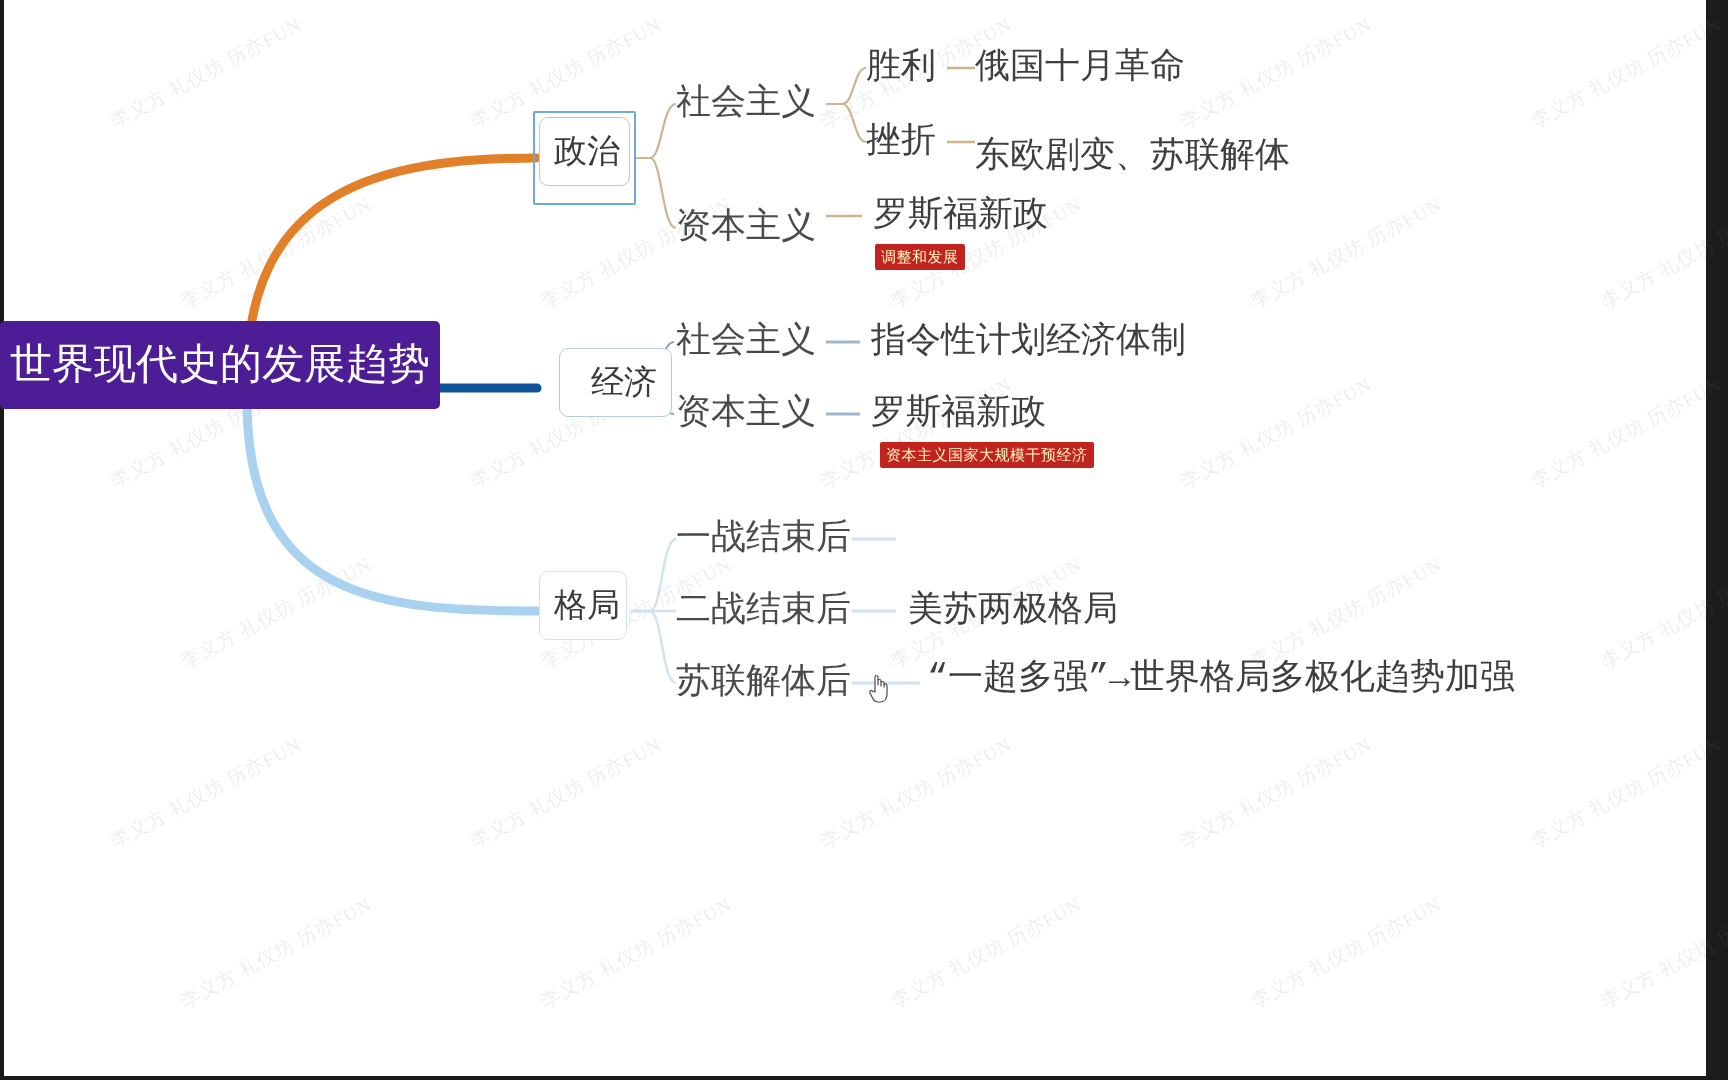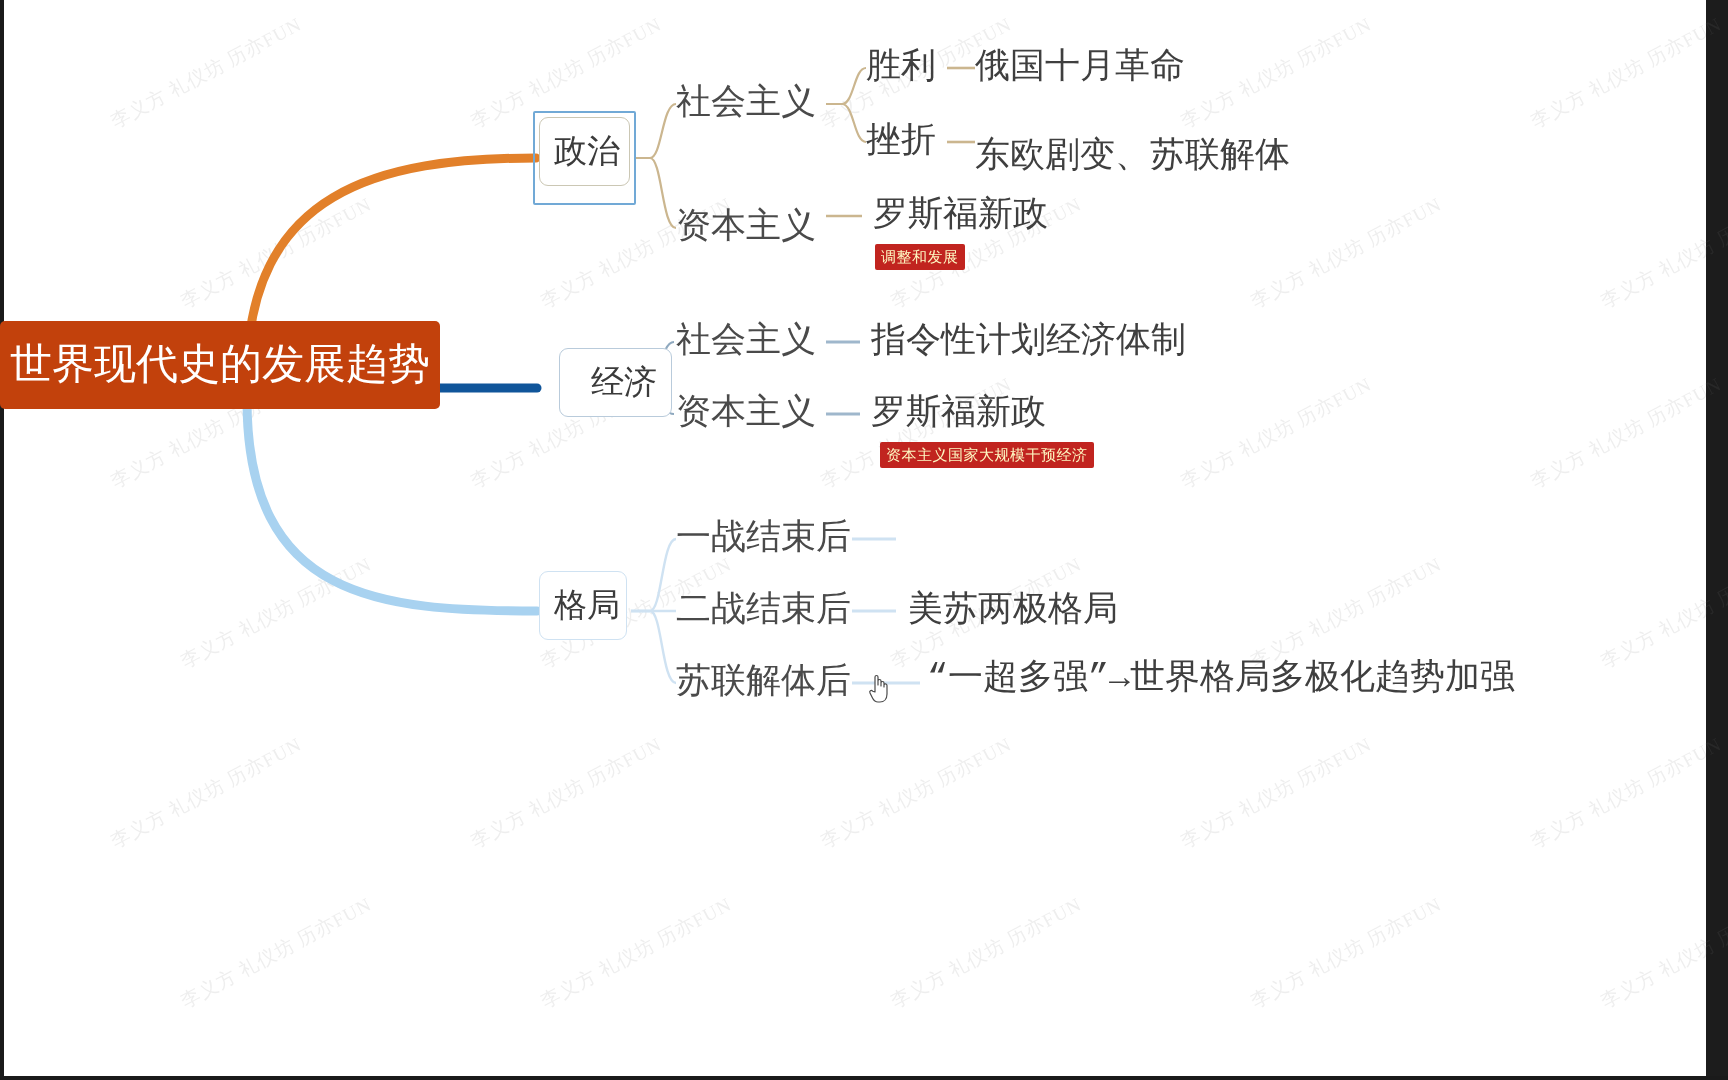--- a/index.html
+++ b/index.html
@@ -42,21 +42,21 @@
     white-space: nowrap;
     user-select: none;
     pointer-events: none;
     letter-spacing: 1px;
   }
 
   
   .node { position: absolute; }
 
   .root-node {
-    background: #c2410c;
+    background: #4c1d95;
     border-radius: 5px;
     color: #ffffff;
     font-size: 42px;
     line-height: 1;
     padding: 22px 10px 24px 10px;
     white-space: nowrap;
     letter-spacing: 0px;
     font-family: "Liberation Sans", "DejaVu Sans", sans-serif;
   }
 

